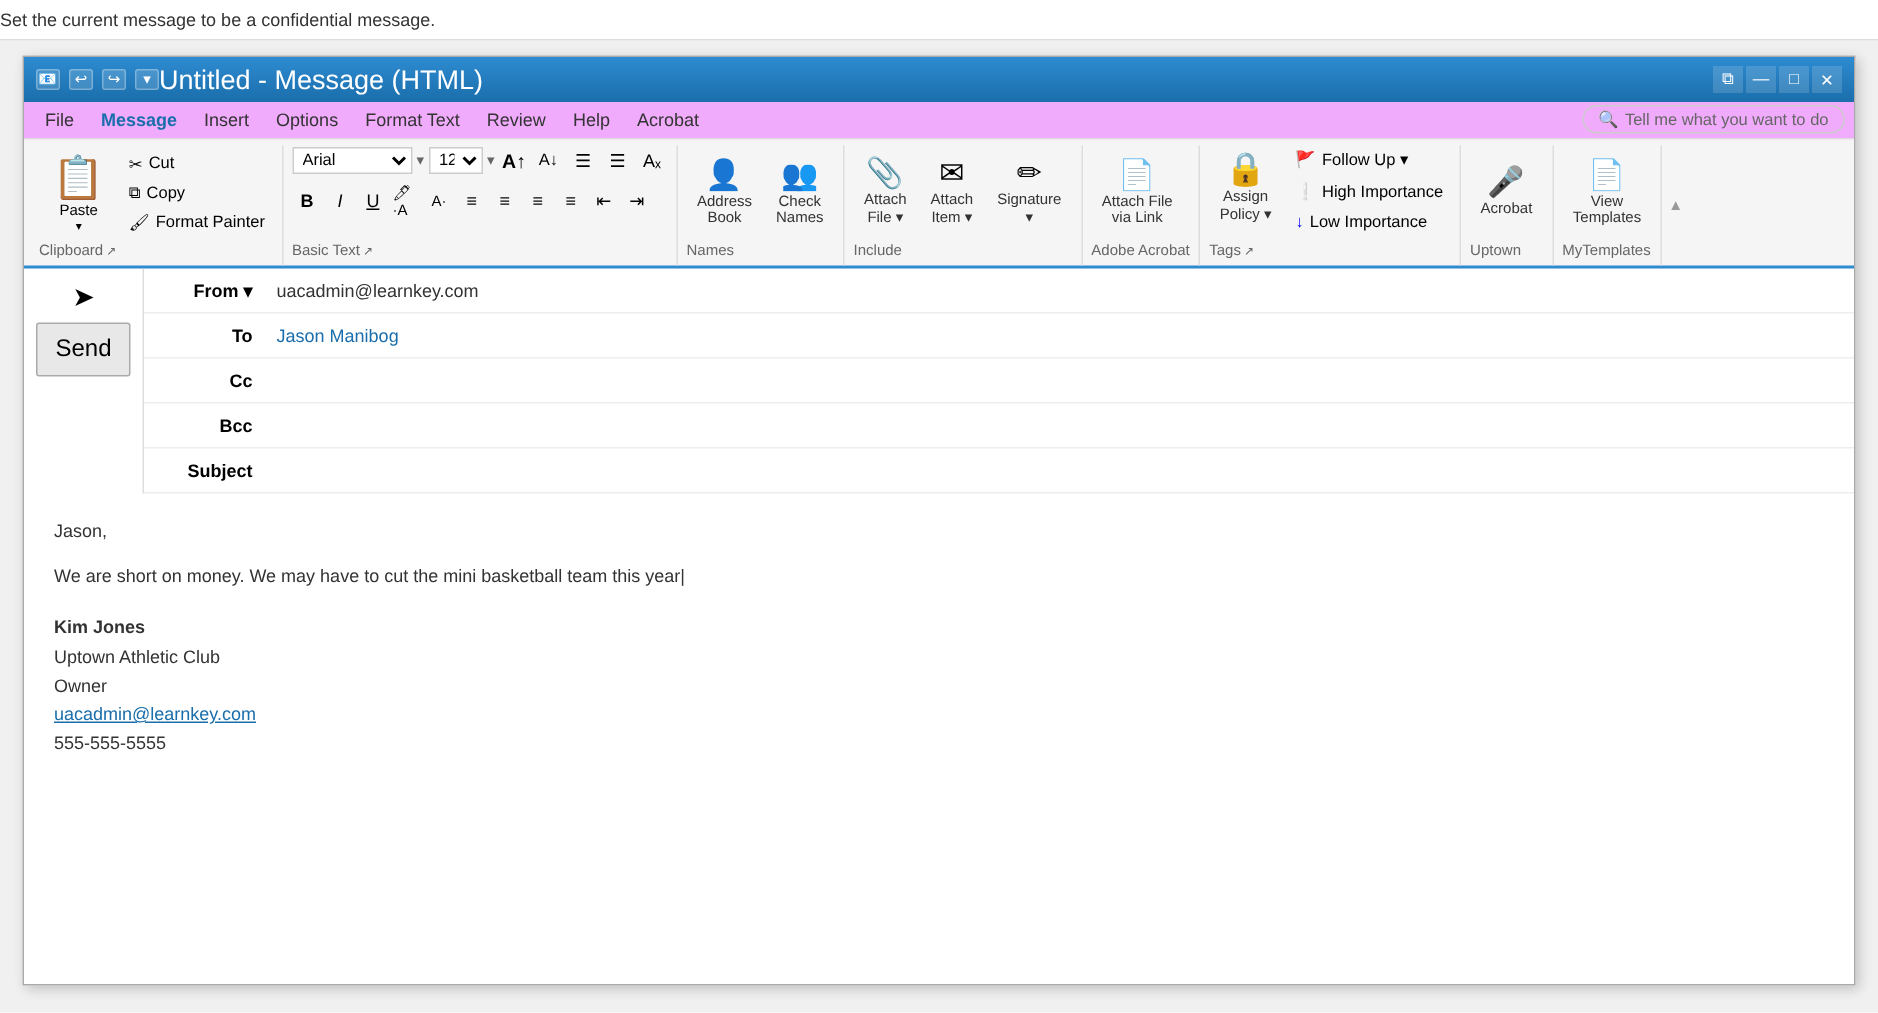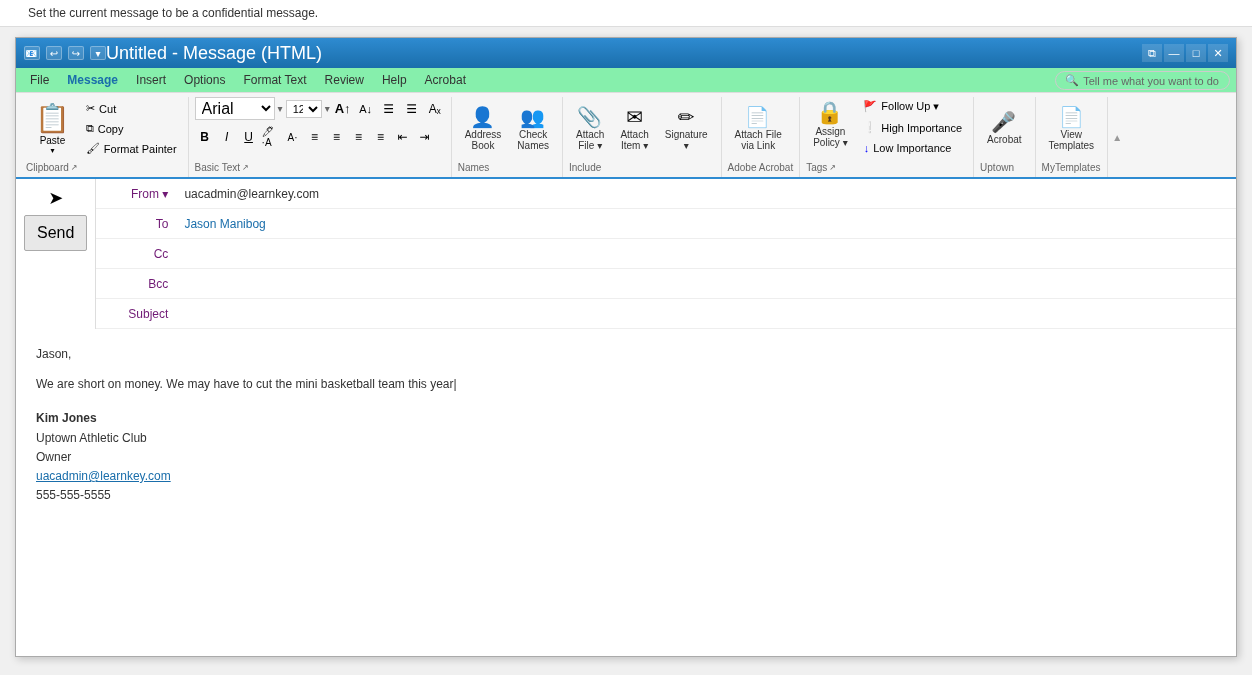--- a/index.html
+++ b/index.html
@@ -8,21 +8,21 @@
       font-size: 12px;
       background: #f0f0f0;
       width: 1252px;
       height: 675px;
       overflow: hidden;
     }
 
     
     .tooltip-bar {
       background: #fff;
-      padding: 6px 28px;
+      padding: 6px 0;
       font-size: 12px;
       color: #333;
       border-bottom: 1px solid #ddd;
     }
 
     
     .outlook-window {
       background: #fff;
       border: 1px solid #aaa;
       margin: 10px 15px;
@@ -78,23 +78,23 @@
       color: white;
       font-size: 11px;
       cursor: pointer;
       display: flex;
       align-items: center;
       justify-content: center;
     }
 
     
     .menu-bar {
-      background: #86efac;
-      display: flex;
-      align-items: flex-end;
+      background: #f0abfc;
+      display: flex;
+      align-items: flex-start;
       padding: 2px 6px;
       border-bottom: 1px solid #ddd;
       gap: 2px;
     }
     .menu-item {
       padding: 3px 8px;
       font-size: 12px;
       cursor: pointer;
       border-radius: 2px;
       color: #333;
@@ -200,21 +200,21 @@
     }
 
     
     .font-row {
       display: flex;
       align-items: center;
       gap: 3px;
       margin-bottom: 3px;
     }
     .font-select {
-      font-size: 16px;
+      font-size: 11px;
       border: 1px solid #ccc;
       padding: 1px 2px;
       width: 80px;
       background: white;
     }
     .font-size-select {
       font-size: 11px;
       border: 1px solid #ccc;
       padding: 1px 2px;
       width: 36px;
@@ -261,25 +261,26 @@
       flex: 1;
       overflow: hidden;
     }
     .header-row {
       display: flex;
       align-items: center;
       border-bottom: 1px solid #eee;
       min-height: 30px;
     }
     .header-label {
-      color: #701a75;
+      color: #000000;
       font-size: 12px;
       padding: 4px 8px;
       min-width: 80px;
       text-align: right;
+      font-weight: bold;
     }
     .header-value {
       font-size: 12px;
       color: #333;
       padding: 4px 8px;
       flex: 1;
     }
     .header-value.link {
       color: #1a6eab;
       cursor: pointer;

